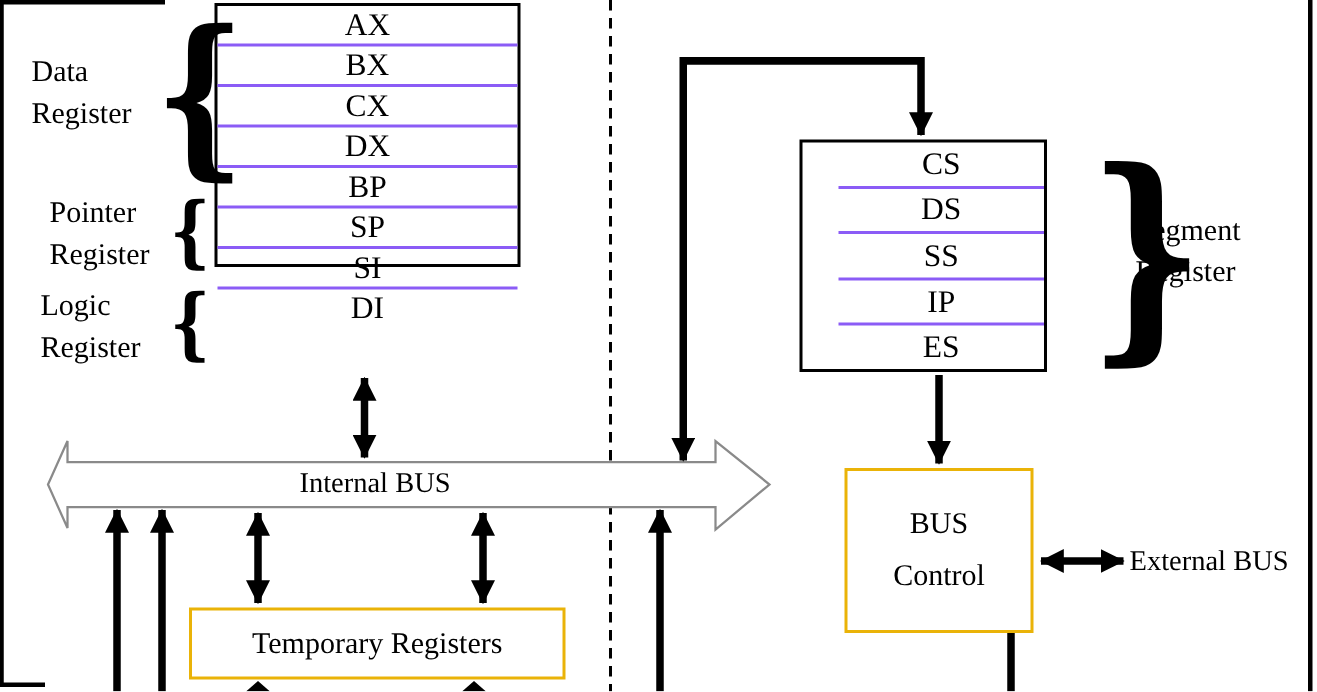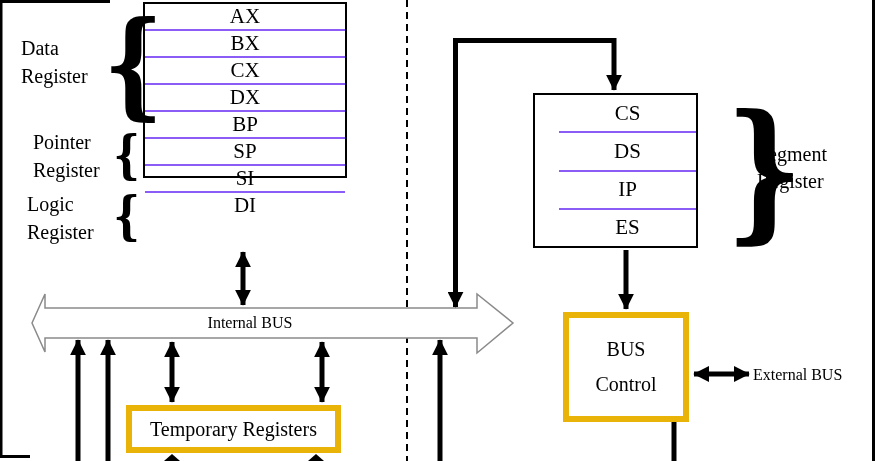--- a/index.html
+++ b/index.html
@@ -18,26 +18,26 @@
     font-size:21px;border-top:2px solid #8b5cf6;
   }
   .reg-cell:first-child{border-top:none;}
   .group-label{font-size:20px;line-height:28px;white-space:nowrap;}
   .brace{
     display:flex;align-items:center;justify-content:center;
     font-family:"DejaVu Serif",serif;font-weight:bold;
     transform:scaleX(0.8);transform-origin:center;
   }
   .plain-box{
-    box-sizing:border-box;background:#fff;border:6px solid #eab308;
+    box-sizing:border-box;background:#fff;border:2px solid #eab308;
     display:flex;align-items:center;justify-content:center;text-align:left;
   }
   #temp-reg-box{font-size:20px;}
   #bus-control-box{flex-direction:column;font-size:20px;line-height:35px;}
-  .bus-label{font-size:16px;line-height:28px;white-space:nowrap;}
+  .bus-label{font-size:19px;line-height:28px;white-space:nowrap;}
 </style>
 </head>
 <body>
 
 <div id="stage">
 
   <svg id="linework" width="878" height="461" viewBox="0 0 878 461">
     <defs>
       <marker id="ah" viewBox="0 0 10 10" refX="9.5" refY="5" markerWidth="3.2" markerHeight="3.2" orient="auto-start-reverse" markerUnits="strokeWidth">
         <path d="M0,0 L10,5 L0,10 z" fill="#000"></path>
@@ -82,20 +82,21 @@
     <div class="reg-cell">DX</div>
     <div class="reg-cell">BP</div>
     <div class="reg-cell">SP</div>
     <div class="reg-cell">SI</div>
     <div class="reg-cell">DI</div>
   </div>
 
   <div class="abs reg-stack" style="left:533px;top:93px;width:165px;height:155px;padding-left:24px;">
     <div class="reg-cell">CS</div>
     <div class="reg-cell">DS</div>
+    <div class="reg-cell">SS</div>
     <div class="reg-cell">IP</div>
     <div class="reg-cell">ES</div>
   </div>
 
   <div class="abs group-label" style="left:21px;top:34px;">
     <div>Data</div>
     <div>Register</div>
   </div>
   <div class="abs brace" style="left:96px;top:3px;height:120px;font-size:116px;">{</div>
 
@@ -113,21 +114,21 @@
 
   <div class="abs brace" style="left:716px;top:90px;height:158px;font-size:150px;">}</div>
   <div class="abs group-label" style="left:757px;top:141px;line-height:27px;">
     <div>Segment</div>
     <div>Register</div>
   </div>
 
   <div class="abs bus-label" style="left:150px;top:309px;width:200px;text-align:center;">Internal BUS</div>
   <div class="abs bus-label" style="left:753px;top:361px;">External BUS</div>
 
-  <div id="temp-reg-box" class="abs plain-box" style="left:126px;top:405px;width:215px;height:48px;">
+  <div id="temp-reg-box" class="abs plain-box" style="left:126px;top:405px;width:251px;height:48px;">
     <span>Temporary Registers</span>
   </div>
 
   <div id="bus-control-box" class="abs plain-box" style="left:563px;top:312px;width:126px;height:110px;">
     <div>BUS</div>
     <div>Control</div>
   </div>
 
 </div>
 

